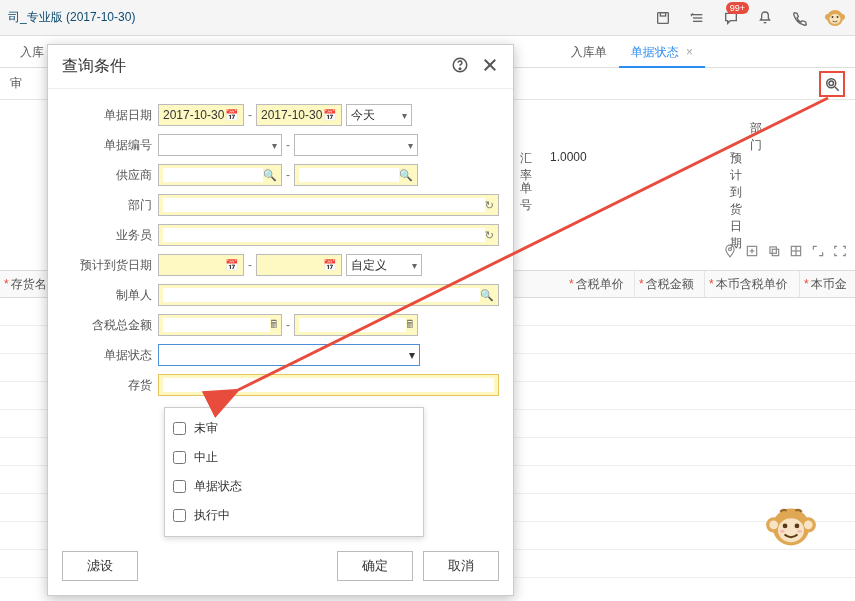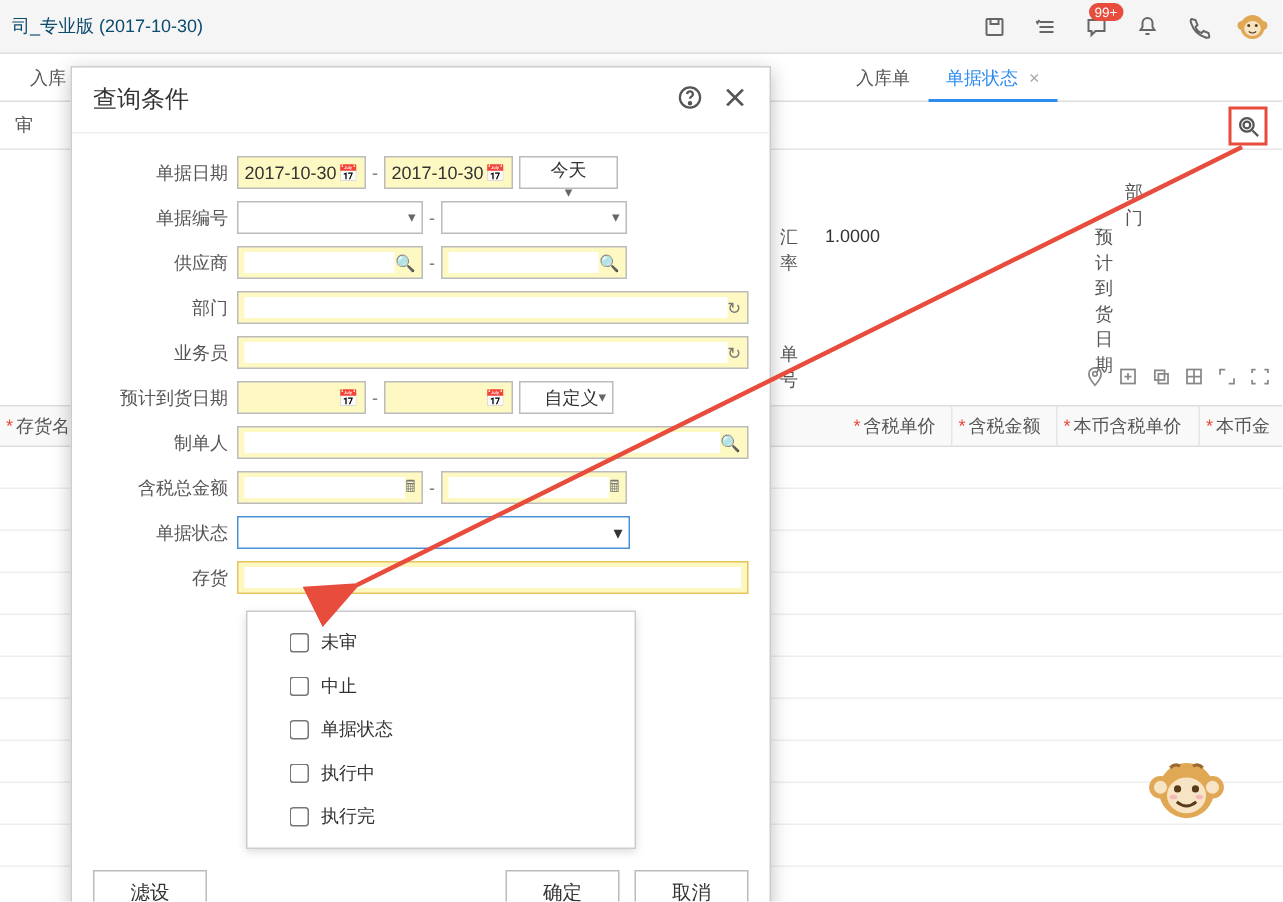--- a/index.html
+++ b/index.html
@@ -49,21 +49,21 @@
 .inp input { border: none; outline: none; width: 100%; font-size: 12px; }
 .sep { color: #777; }
 .sel { border: 1px solid #bbb; height: 22px; padding: 0 4px; font-size: 12px; background: #fff; display: flex; align-items: center; justify-content: space-between; }
 .sel .caret { color: #666; font-size: 10px; }
 .icon-glyph { color: #777; font-size: 11px; }
 .wide { flex: 1; }
 .status-sel { border: 1px solid #4a90d9; background: #fff; height: 22px; display: flex; align-items: center; justify-content: flex-end; padding: 0 4px; }
 .inventory-row .inp { background: #fff7c0; border: 1px solid #e4c45f; height: 22px; }
 
 .dropdown-list { margin-left: 102px; margin-top: 10px; border: 1px solid #ccc; box-shadow: 0 2px 6px rgba(0,0,0,.15); width: 260px; padding: 6px 0; }
-.dd-item { display: flex; align-items: center; gap: 8px; padding: 6px 28px; cursor: pointer; }
+.dd-item { display: flex; align-items: center; gap: 8px; padding: 6px 8px; cursor: pointer; }
 .dd-item input[type=checkbox] { width: 13px; height: 13px; }
 
 .dialog-foot { display: flex; padding: 8px 14px 14px; gap: 10px; }
 .btn { border: 1px solid #bbb; background: #fff; height: 30px; padding: 0 24px; font-size: 13px; cursor: pointer; display: flex; align-items: center; justify-content: center; }
 .foot-spacer { flex: 1; }
 
 
 .arrow-svg { position: absolute; left: 0; top: 0; pointer-events: none; z-index: 200; }
 
 
@@ -149,21 +149,21 @@
       </svg>
   </div>
 </div>
 
 <div class="content-bg">
   <div class="info-block" style="left:520px; top:20px;">
     <span class="info-label" style="position:absolute;left:230px;top:0;">部门</span>
     <span class="info-label" style="position:absolute;left:0;top:30px;">汇率</span>
     <span class="info-val" style="position:absolute;left:30px;top:30px;">1.0000</span>
     <span class="info-label" style="position:absolute;left:210px;top:30px;">预计到货日期</span>
-    <span class="info-label" style="position:absolute;left:0;top:60px;margin-top:48px;">单号</span>
+    <span class="info-label" style="position:absolute;left:0;top:60px;">单号</span>
   </div>
 
   <div class="small-icons">
     <span><svg width="14" height="14" viewBox="0 0 24 24" fill="none" stroke="#888" stroke-width="2">
           <path d="M12 2a7 7 0 0 0-7 7c0 5 7 13 7 13s7-8 7-13a7 7 0 0 0-7-7z"></path>
           <circle cx="12" cy="9" r="2.5"></circle>
         </svg></span>
     <span><svg width="14" height="14" viewBox="0 0 24 24" fill="none" stroke="#888" stroke-width="2">
           <rect x="4" y="4" width="16" height="16"></rect>
           <line x1="12" y1="8" x2="12" y2="16"></line>
@@ -250,21 +250,21 @@
       <div class="form-ctrl">
         <div class="inp" style="width:86px;">
             <span>2017-10-30</span>
             <span class="icon-glyph">📅</span>
           </div>
         <span class="sep">-</span>
         <div class="inp" style="width:86px;">
             <span>2017-10-30</span>
             <span class="icon-glyph">📅</span>
           </div>
-        <div class="sel" style="width:66px;flex-direction:column;">
+        <div class="sel" style="width:66px;">
             <span>今天</span>
             <span class="caret">▾</span>
           </div>
       </div>
     </div>
 
     <div class="form-row">
       <div class="form-label">单据编号</div>
       <div class="form-ctrl">
         <div class="sel" style="width:124px;">
@@ -319,21 +319,21 @@
       <div class="form-ctrl">
         <div class="inp" style="width:86px;">
             <span></span>
             <span class="icon-glyph">📅</span>
           </div>
         <span class="sep">-</span>
         <div class="inp" style="width:86px;">
             <span></span>
             <span class="icon-glyph">📅</span>
           </div>
-        <div class="sel" style="width:63px;justify-content:flex-end;">
+        <div class="sel" style="width:76px;">
             <span>自定义</span>
             <span class="caret">▾</span>
           </div>
       </div>
     </div>
 
     <div class="form-row">
       <div class="form-label">制单人</div>
       <div class="form-ctrl">
         <div class="inp wide" style="width:262px;">
@@ -386,24 +386,20 @@
           <span>中止</span>
         </label>
       <label class="dd-item">
           <input type="checkbox" style="">
           <span>单据状态</span>
         </label>
       <label class="dd-item">
           <input type="checkbox" style="">
           <span>执行中</span>
         </label>
-      <label class="dd-item">
-          <input type="checkbox" style="">
-          <span>执行完</span>
-        </label>
     </div>
   </div>
   <div class="dialog-foot">
     <div class="btn">
         <span>滤设</span>
       </div>
     <div class="foot-spacer"></div>
     <div class="btn">
         <span>确定</span>
       </div>

